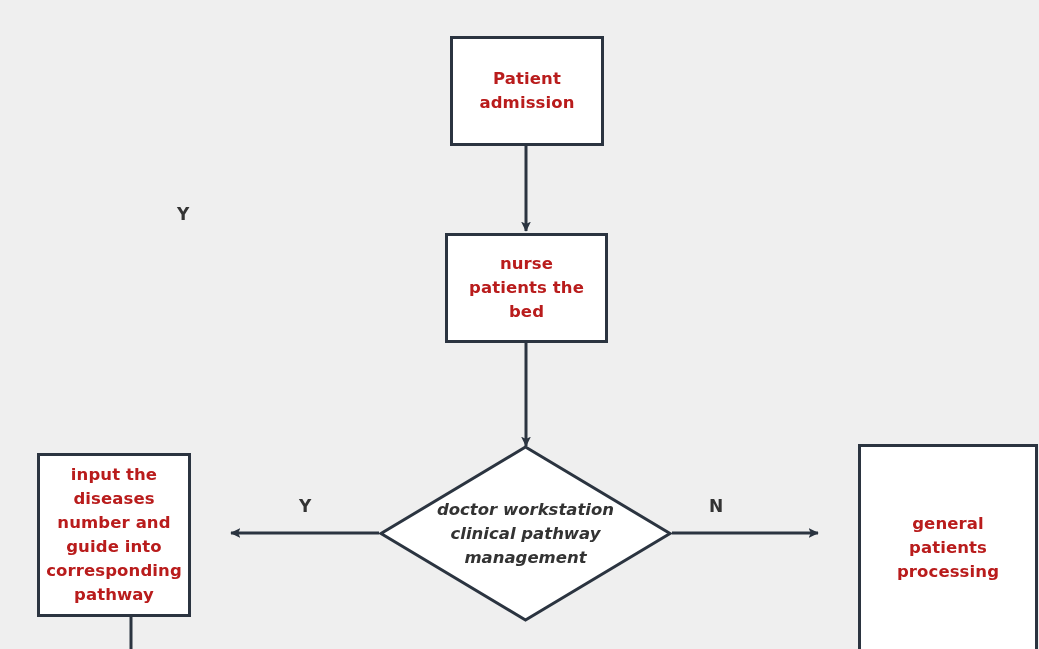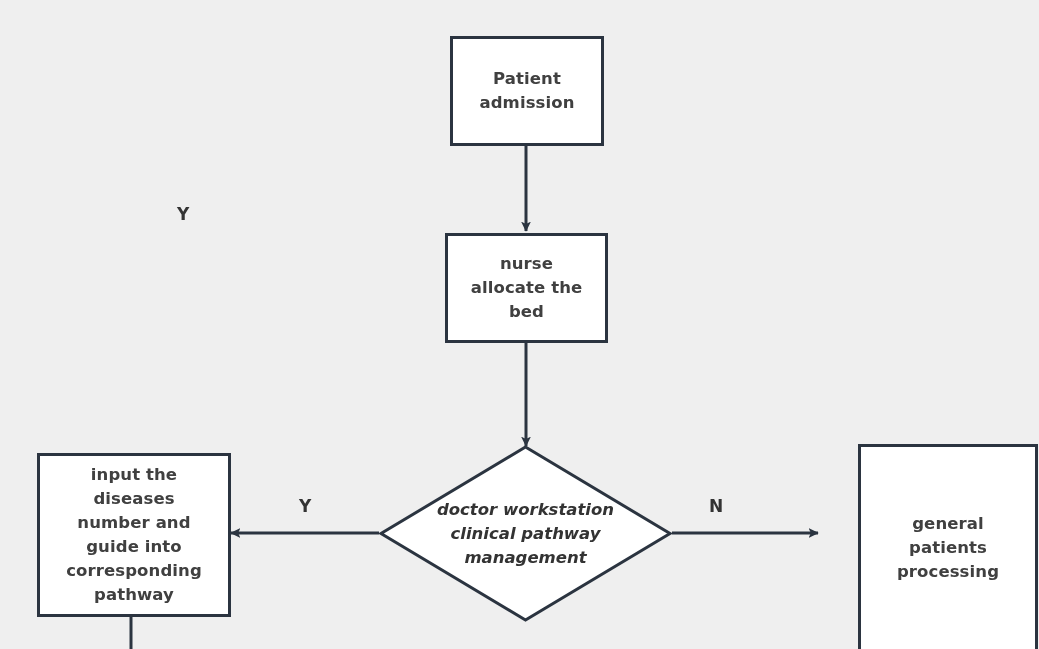--- a/index.html
+++ b/index.html
@@ -23,30 +23,30 @@
   }
   .node {
     position: absolute;
     box-sizing: border-box;
     background: #ffffff;
     border: 3px solid #2b3440;
     display: flex;
     align-items: center;
     justify-content: center;
     text-align: center;
-    color: #404040;
+    color: #b91c1c;
     font-weight: bold;
     font-size: 16.5px;
     line-height: 1.45;
     letter-spacing: 0.1px;
     white-space: pre-line;
   }
   #node-patient-admission { left: 450px; top: 36px; width: 154px; height: 110px; }
   #node-nurse-allocate-bed { left: 445px; top: 233px; width: 163px; height: 110px; }
-  #node-input-diseases { left: 37px; top: 453px; width: 194px; height: 164px; }
+  #node-input-diseases { left: 37px; top: 453px; width: 154px; height: 164px; }
   #node-general-patients { left: 821px; top: 444px; width: 180px; height: 208px; margin-left: 37px; }
 
   .decision-wrap {
     position: absolute;
     left: 380px;
     top: 447px;
     width: 291px;
     height: 174px;
   }
   .decision-label {
@@ -98,21 +98,21 @@
 
   <line x1="131" y1="617" x2="131" y2="649" stroke="#2b3440" stroke-width="3"></line>
 
   <polygon points="525.5,447 670,533.5 525.5,620 381,533.5" fill="#ffffff" stroke="#2b3440" stroke-width="3" stroke-linejoin="miter"></polygon>
 </svg>
 
 <div class="node" id="node-patient-admission">Patient
 admission</div>
 
 <div class="node" id="node-nurse-allocate-bed">nurse
-allocate the
+patients the
 bed</div>
 
 <div class="decision-wrap">
   <div class="decision-label">doctor workstation
 clinical pathway
 management</div>
 </div>
 
 <div class="node" id="node-input-diseases">input the
 diseases

